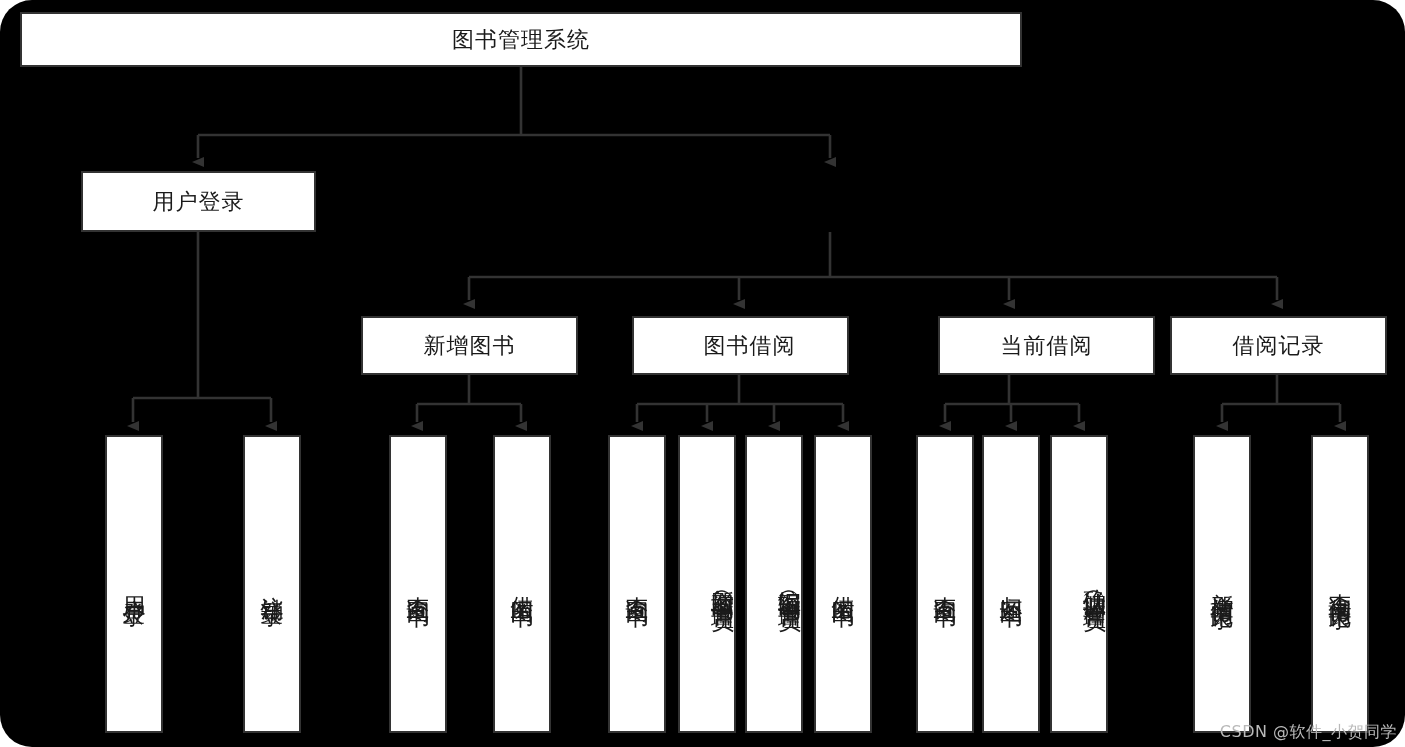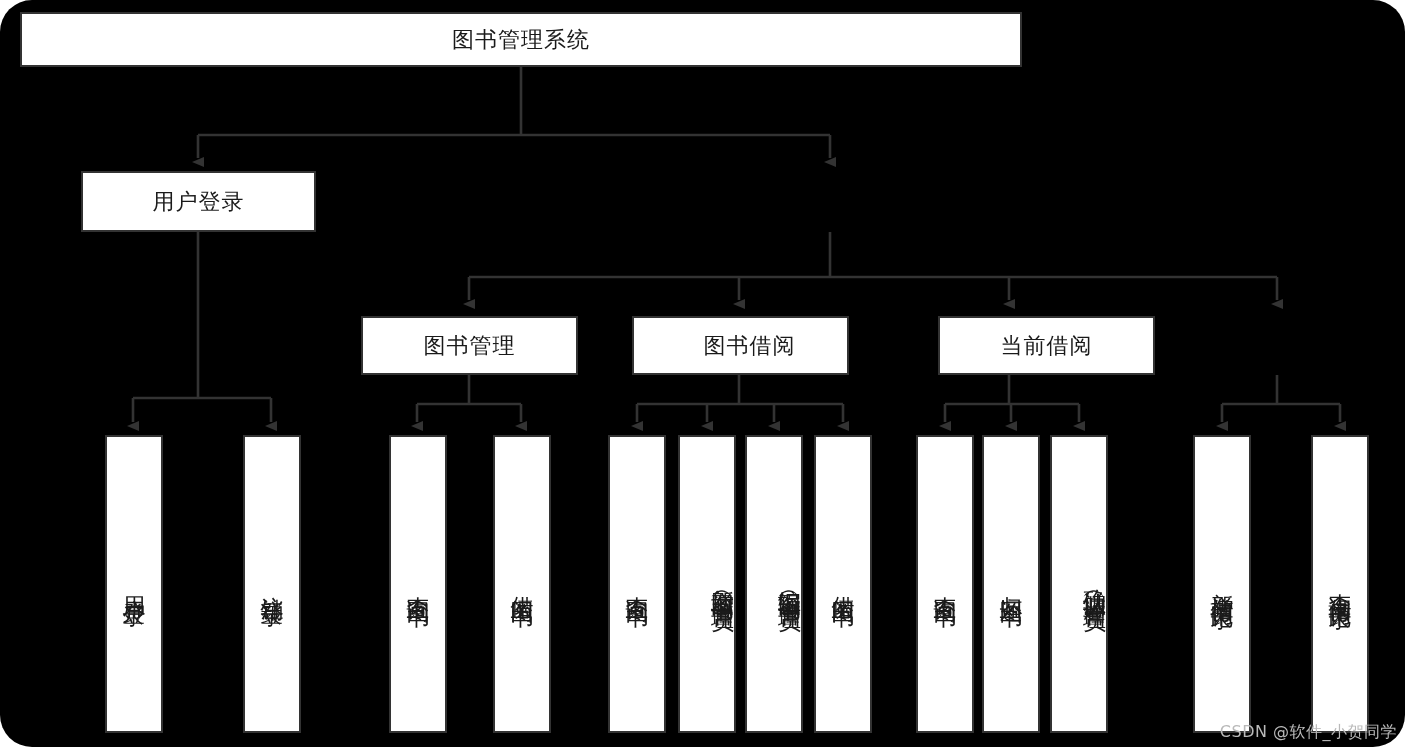--- a/index.html
+++ b/index.html
@@ -123,27 +123,30 @@
 
   <div class="node horiz" style="left:20px; top:12px; width:1002px; height:55px;">
     <span class="node-label">图书管理系统</span>
   </div>
 
   <div class="node horiz" style="left:81px; top:171px; width:235px; height:61px;">
     <span class="node-label">用户登录</span>
   </div>
 
   <div class="node horiz" style="left:361px; top:316px; width:217px; height:59px;">
-    <span class="node-label">图书管理</span>
+    <span class="node-label">新增图书</span>
   </div>
   <div class="node horiz" style="left:632px; top:316px; width:217px; height:59px;padding-left:18px;">
     <span class="node-label">图书借阅</span>
   </div>
   <div class="node horiz" style="left:938px; top:316px; width:217px; height:59px;">
     <span class="node-label">当前借阅</span>
+  </div>
+  <div class="node horiz" style="left:1170px; top:316px; width:217px; height:59px;">
+    <span class="node-label">借阅记录</span>
   </div>
 
   <div class="node vert" style="left:105px; top:435px; width:58px; height:298px;">
     <span class="node-label">用户登录</span>
   </div>
   <div class="node vert" style="left:243px; top:435px; width:58px; height:298px;">
     <span class="node-label">注销登录</span>
   </div>
 
   <div class="node vert" style="left:389px; top:435px; width:58px; height:298px;">

